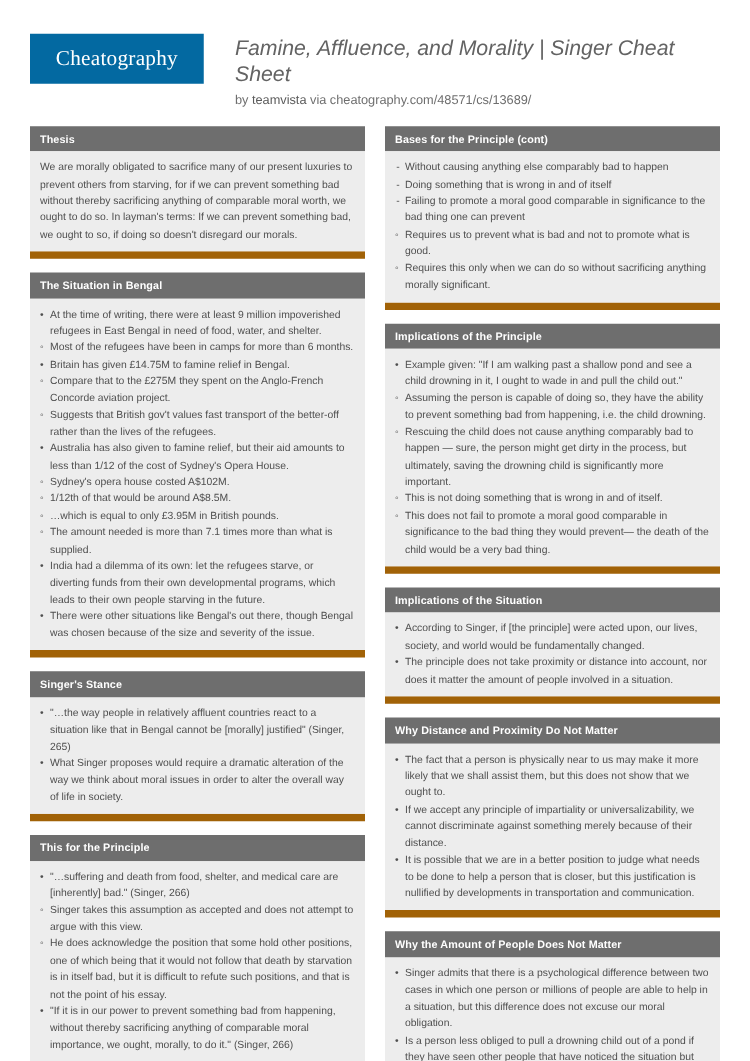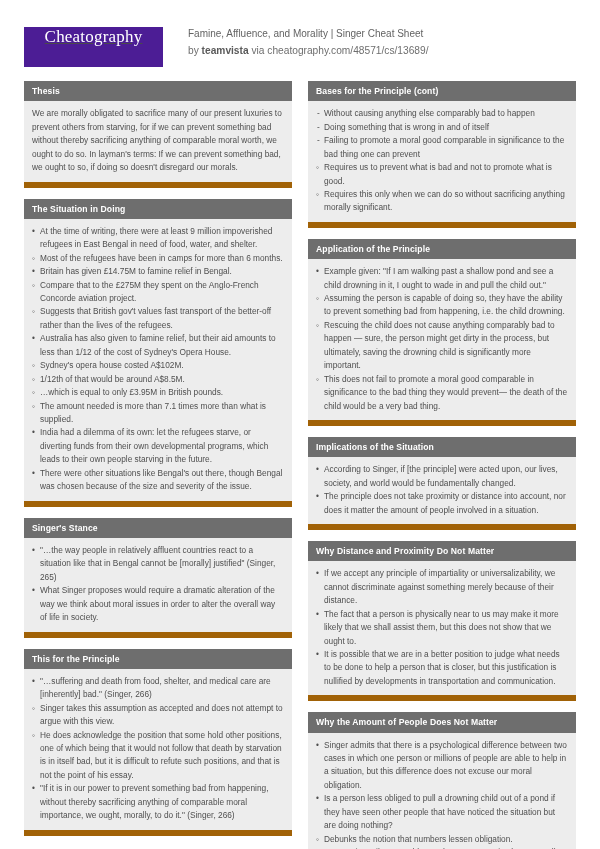--- a/index.html
+++ b/index.html
@@ -25,50 +25,51 @@
   
   .masthead {
     display: flex;
     align-items: flex-start;
     padding-top: 27px;
     padding-bottom: 14px;
   }
   .logo-box {
     width: 139px;
     height: 40px;
-    background: #4c1d95;
+    background: #0369a1;
     display: flex;
+    align-items: center;
     justify-content: center;
     flex: 0 0 auto;
-    text-decoration: underline;
   }
   .logo-text {
     color: #ffffff;
     font-family: "Liberation Serif", serif;
     font-size: 17px;
     letter-spacing: 0.2px;
   }
   .title-wrap {
     margin-left: 25px;
     padding-top: 1px;
   }
   .sheet-title {
-    font-size: 10px;
+    font-size: 17px;
     color: #636363;
     line-height: 1.25;
     font-weight: normal;
     margin: 0;
+    font-style: italic;
   }
   .byline {
     font-size: 10.2px;
     color: #6e6e6e;
     margin-top: 3px;
     line-height: 1.3;
   }
-  .byline b { font-weight: bold; color: #5a5a5a; }
+  .byline b { font-weight: normal; color: #5a5a5a; }
 
   
   .columns {
     display: flex;
     gap: 16px;
     align-items: flex-start;
   }
   .column {
     width: 268px;
     flex: 0 0 268px;
@@ -149,21 +150,21 @@
 
   <div class="columns">
     <div class="column" id="col-left">
         <div class="card">
           <div class="card-header">Thesis</div>
           <div class="card-body">
             <p class="para">We are morally obligated to sacrifice many of our present luxuries to prevent others from starving, for if we can prevent something bad without thereby sacrificing anything of comparable moral worth, we ought to do so. In layman's terms: If we can prevent something bad, we ought to so, if doing so doesn't disregard our morals.</p>
           </div>
         </div>
         <div class="card">
-          <div class="card-header">The Situation in Doing</div>
+          <div class="card-header">The Situation in Bengal</div>
           <div class="card-body">
             <ul class="bullets">
               <li class="bullets-item lv1">At the time of writing, there were at least 9 million impoverished refugees in East Bengal in need of food, water, and shelter.</li>
               <li class="bullets-item lv2">Most of the refugees have been in camps for more than 6 months.</li>
               <li class="bullets-item lv1">Britain has given £14.75M to famine relief in Bengal.</li>
               <li class="bullets-item lv2">Compare that to the £275M they spent on the Anglo-French Concorde aviation project.</li>
               <li class="bullets-item lv2">Suggests that British gov't values fast transport of the better-off rather than the lives of the refugees.</li>
               <li class="bullets-item lv1">Australia has also given to famine relief, but their aid amounts to less than 1/12 of the cost of Sydney's Opera House.</li>
               <li class="bullets-item lv2">Sydney's opera house costed A$102M.</li>
               <li class="bullets-item lv2">1/12th of that would be around A$8.5M.</li>
@@ -202,45 +203,46 @@
             <ul class="bullets">
               <li class="bullets-item dash">Without causing anything else comparably bad to happen</li>
               <li class="bullets-item dash">Doing something that is wrong in and of itself</li>
               <li class="bullets-item dash">Failing to promote a moral good comparable in significance to the bad thing one can prevent</li>
               <li class="bullets-item lv2">Requires us to prevent what is bad and not to promote what is good.</li>
               <li class="bullets-item lv2">Requires this only when we can do so without sacrificing anything morally significant.</li>
             </ul>
           </div>
         </div>
         <div class="card">
-          <div class="card-header">Application of the Principle</div>
+          <div class="card-header">Implications of the Principle</div>
           <div class="card-body">
             <ul class="bullets">
               <li class="bullets-item lv1">Example given: "If I am walking past a shallow pond and see a child drowning in it, I ought to wade in and pull the child out."</li>
               <li class="bullets-item lv2">Assuming the person is capable of doing so, they have the ability to prevent something bad from happening, i.e. the child drowning.</li>
               <li class="bullets-item lv2">Rescuing the child does not cause anything comparably bad to happen — sure, the person might get dirty in the process, but ultimately, saving the drowning child is significantly more important.</li>
+              <li class="bullets-item lv2">This is not doing something that is wrong in and of itself.</li>
               <li class="bullets-item lv2">This does not fail to promote a moral good comparable in significance to the bad thing they would prevent— the death of the child would be a very bad thing.</li>
             </ul>
           </div>
         </div>
         <div class="card">
           <div class="card-header">Implications of the Situation</div>
           <div class="card-body">
             <ul class="bullets">
               <li class="bullets-item lv1">According to Singer, if [the principle] were acted upon, our lives, society, and world would be fundamentally changed.</li>
               <li class="bullets-item lv1">The principle does not take proximity or distance into account, nor does it matter the amount of people involved in a situation.</li>
             </ul>
           </div>
         </div>
         <div class="card">
           <div class="card-header">Why Distance and Proximity Do Not Matter</div>
           <div class="card-body">
             <ul class="bullets">
+              <li class="bullets-item lv1">The fact that a person is physically near to us may make it more likely that we shall assist them, but this does not show that we ought to.</li>
               <li class="bullets-item lv1">If we accept any principle of impartiality or universalizability, we cannot discriminate against something merely because of their distance.</li>
-              <li class="bullets-item lv1">The fact that a person is physically near to us may make it more likely that we shall assist them, but this does not show that we ought to.</li>
               <li class="bullets-item lv1">It is possible that we are in a better position to judge what needs to be done to help a person that is closer, but this justification is nullified by developments in transportation and communication.</li>
             </ul>
           </div>
         </div>
         <div class="card">
           <div class="card-header">Why the Amount of People Does Not Matter</div>
           <div class="card-body">
             <ul class="bullets">
               <li class="bullets-item lv1">Singer admits that there is a psychological difference between two cases in which one person or millions of people are able to help in a situation, but this difference does not excuse our moral obligation.</li>
               <li class="bullets-item lv1">Is a person less obliged to pull a drowning child out of a pond if they have seen other people that have noticed the situation but are doing nothing?</li>

